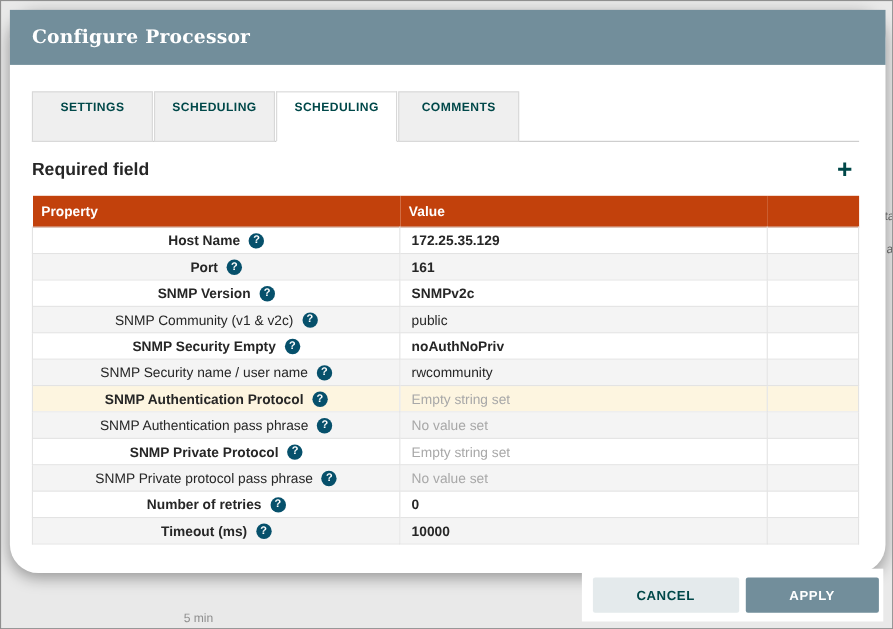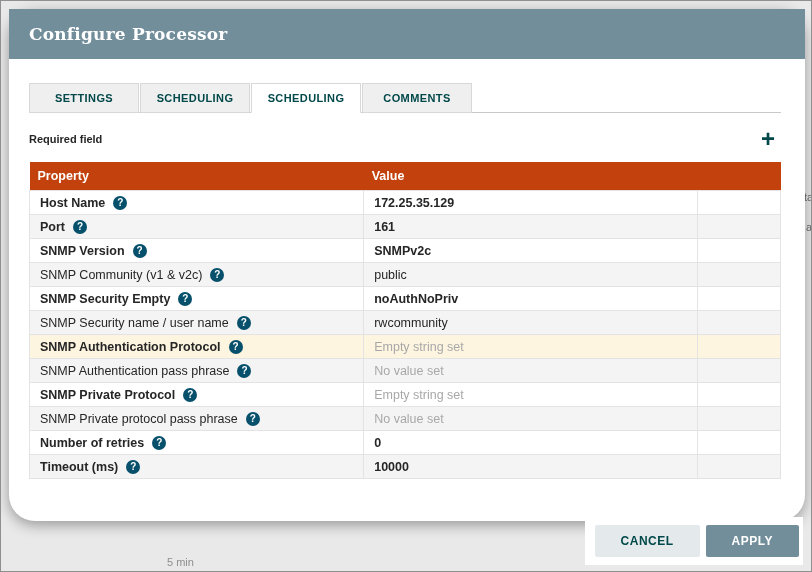--- a/index.html
+++ b/index.html
@@ -32,35 +32,35 @@
     font-size: 17px; font-weight: 600; letter-spacing: 0.2px;
   }
 
   .dialog-body { padding: 12px 24px 0 20px; }
 
   .tabs {
     display: flex; align-items: flex-end;
     border-bottom: 1px solid #c9c9c9; margin-top: 12px;
   }
   .tab {
-    width: 110px; height: 30px; line-height: 28px;
+    width: 110px; height: 46px; line-height: 28px;
     text-align: center; background: #efefef; color: #004849;
     font-size: 11px; font-weight: bold; letter-spacing: 0.4px;
     border: 1px solid #d8d8d8; margin-bottom: -1px; margin-right: 1px;
     cursor: pointer; user-select: none;
   }
   .tab.active {
     background: #fff; border-bottom: 1px solid #fff; color: #004849;
   }
 
   .toolbar-row {
     display: flex; justify-content: space-between; align-items: center;
     margin: 13px 0 10px 0; height: 26px;
   }
-  .required-label { font-size: 11px; font-weight: bold; color: #262626; }
+  .required-label { font-size: 16px; font-weight: bold; color: #262626; }
   .add-btn {
     background: none; border: none; color: #004849;
     font-size: 24px; font-weight: bold; line-height: 22px;
     padding: 0 6px; cursor: pointer;
   }
 
   table.props { width: 100%; border-collapse: collapse; table-layout: fixed; }
   table.props col.c1 { width: 44.5%; }
   table.props col.c2 { width: 44.5%; }
   table.props col.c3 { width: 11%; }
@@ -70,40 +70,40 @@
     padding: 7px 8px; height: 28px;
   }
   table.props td {
     border: 1px solid #e3e3e3; padding: 4px 10px;
     font-size: 12.5px; color: #262626; height: 24px;
     overflow: hidden; white-space: nowrap;
   }
   tr.alt { background: #f4f4f4; }
   tr.highlighted { background: #fdf5e0; }
 
-  .prop-wrap { display: flex; justify-content: flex-start; align-items: center; }
+  .prop-wrap { display: flex; justify-content: center; align-items: center; }
   .prop-label.req { font-weight: bold; }
   .help-icon {
     flex: 0 0 auto; width: 14px; height: 14px; border-radius: 50%;
     background: #06506b; color: #fff; font-size: 10px; font-weight: bold;
     display: inline-flex; align-items: center; justify-content: center;
     cursor: pointer; margin-left: 8px;
   }
   td.value.bold { font-weight: bold; }
   td.value.unset { color: #a8a8a8; }
 
   .dialog-footer {
     position: absolute; right: 8px; bottom: 6px;
     background: #fff; padding: 8px 4px 8px 10px;
     display: flex; align-items: center;
   }
   .btn {
     font-family: "Liberation Sans", sans-serif;
     font-size: 12px; font-weight: bold; letter-spacing: 0.5px;
-    border: none; border-radius: 2px; padding: 9px 26px; cursor: pointer;
+    border: none; border-radius: 2px; padding: 9px 40px; cursor: pointer;
   }
   .btn.cancel { background: #e4eaec; color: #004849; margin-right: 6px; }
   .btn.apply  { background: #728e9b; color: #fff; }
 </style>
 </head>
 <body>
 
 <div class="screen">
 
   <span class="backdrop-frag frag-5min">5 min</span>

